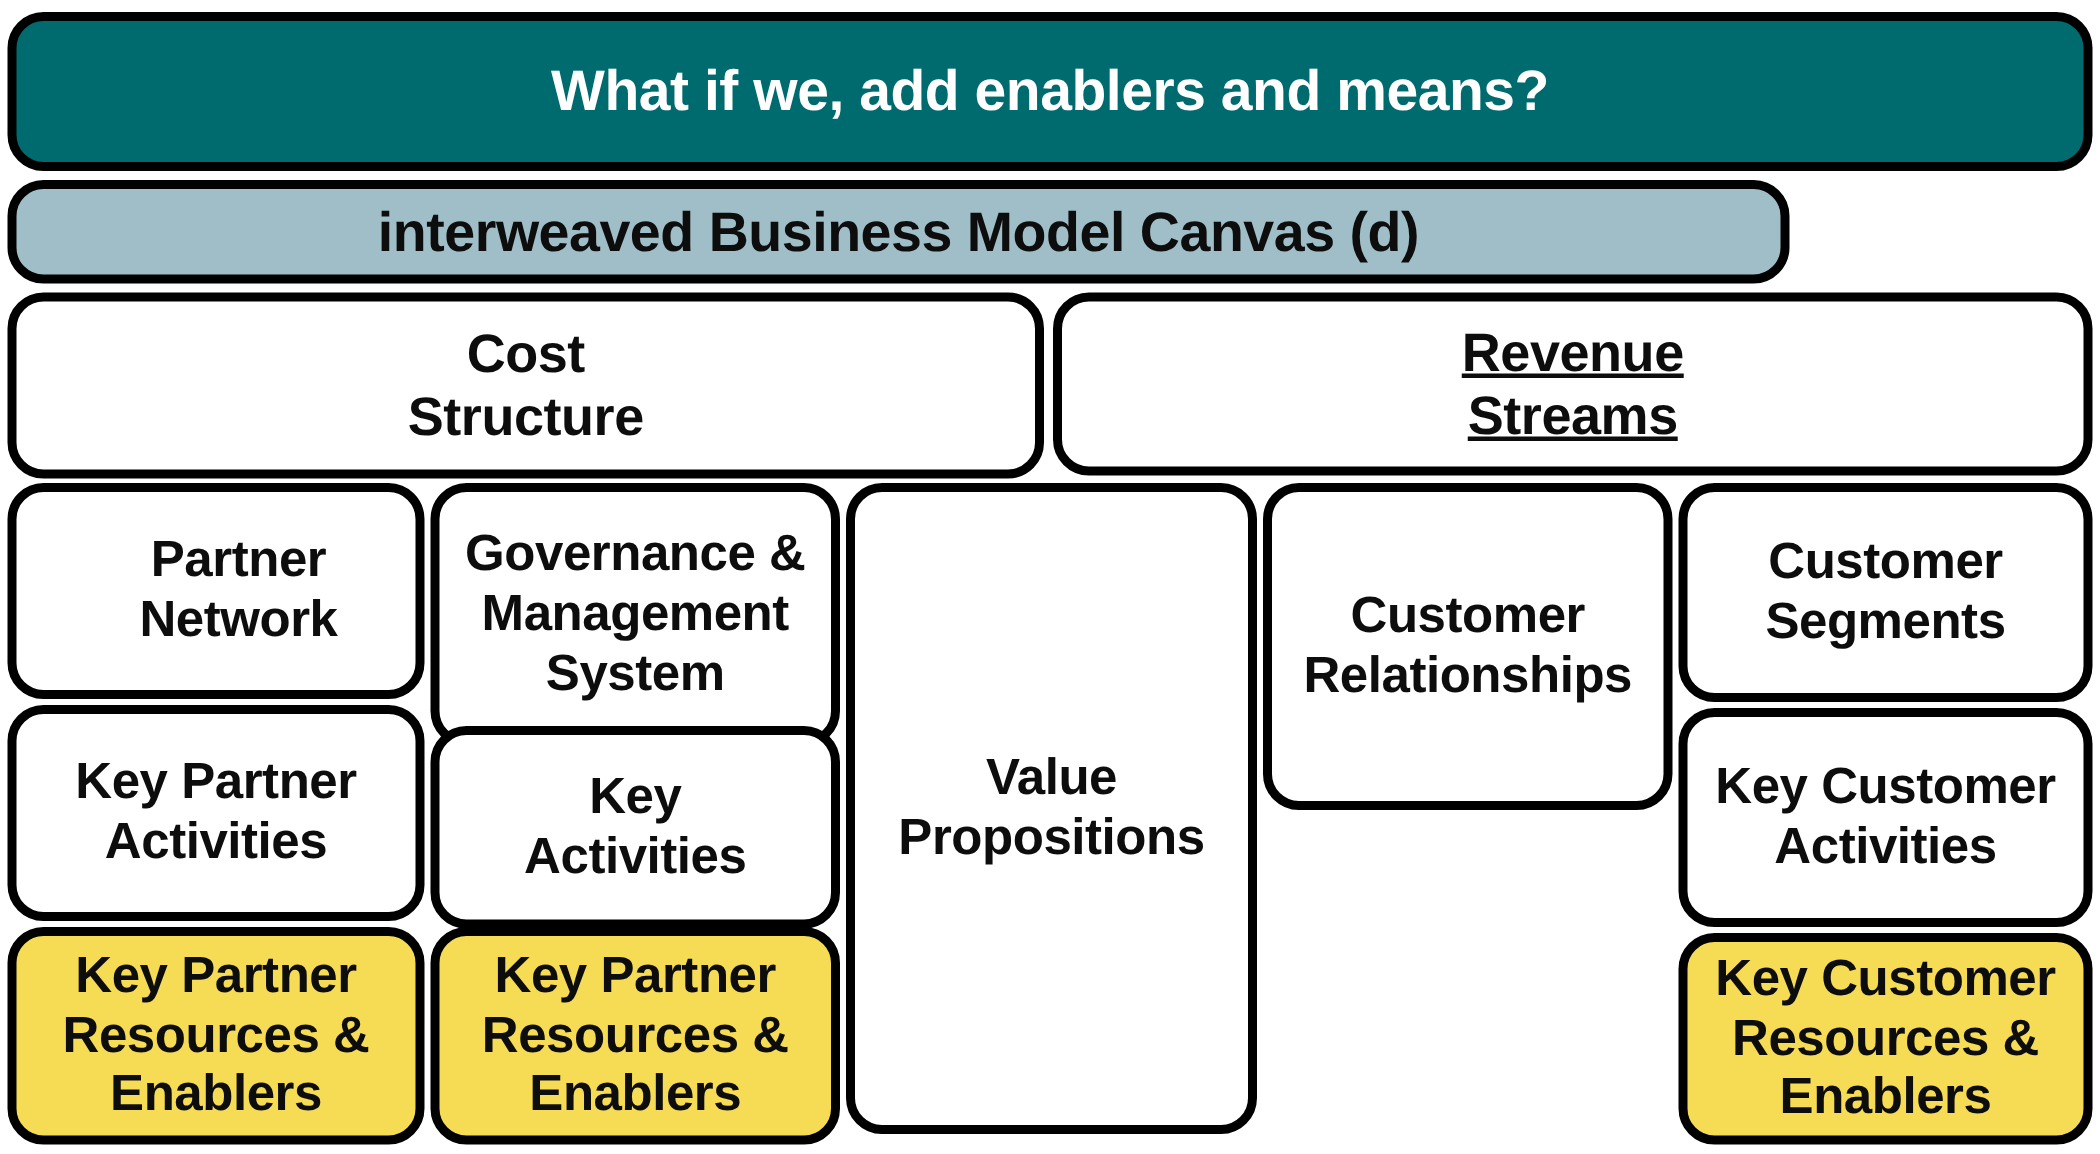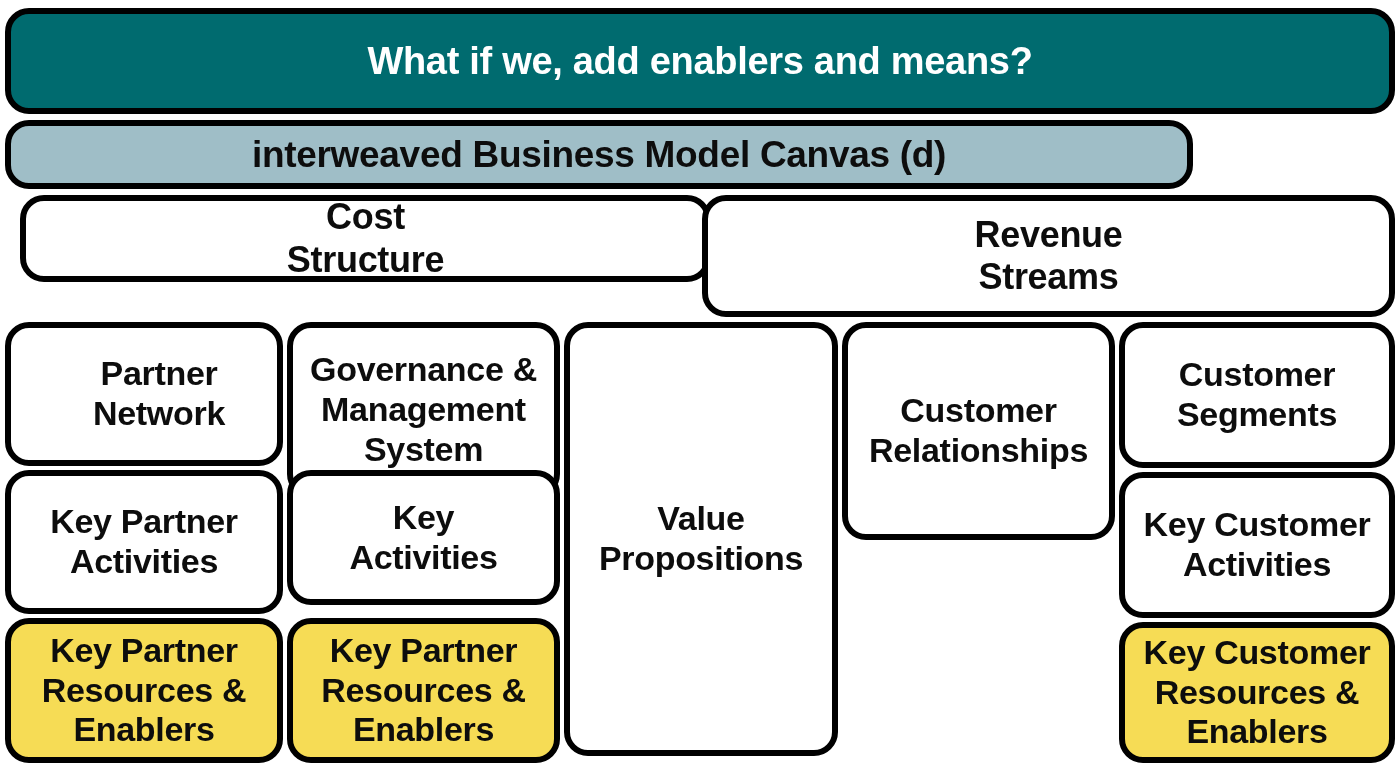--- a/index.html
+++ b/index.html
@@ -33,31 +33,31 @@
     white-space: pre-line;
     line-height: 1.17;
     padding: 0 2px;
   }
   
   .b-title    { left: 5px;    top: 8px;   width: 1390px; height: 106px;
                 background: var(--teal, #006B6F); color: var(--title_text, #fff);
                 font-size: 38px; }
   .b-subtitle { left: 5px;    top: 120px; width: 1188px; height: 69px;
                 background: var(--steel, #9FBEC7); font-size: 37px; }
-  .b-cost     { left: 20px;    top: 195px; width: 691px;  height: 87px; font-size: 36px; }
-  .b-revenue  { left: 702px;  top: 195px; width: 693px;  height: 122px; font-size: 36px; }
+  .b-cost     { left: 5px;    top: 195px; width: 691px;  height: 124px; font-size: 36px; }
+  .b-revenue  { left: 702px;  top: 195px; width: 693px;  height: 122px; font-size: 36px; text-decoration: underline; }
   
   .cell { font-size: 34px; }
   .b-partner-network   { left: 5px;    top: 322px; width: 278px; height: 144px; padding-left: 30px; }
   .b-governance        { left: 287px;  top: 322px; width: 273px; height: 176px; }
   .b-value-props       { left: 564px;  top: 322px; width: 274px; height: 434px; }
   .b-cust-rel          { left: 842px;  top: 322px; width: 273px; height: 218px; }
   .b-cust-seg          { left: 1119px; top: 322px; width: 276px; height: 146px; }
   .b-kp-activities     { left: 5px;    top: 470px; width: 278px; height: 144px; }
-  .b-key-activities    { left: 287px;  top: 470px; width: 273px; height: 135px; }
+  .b-key-activities    { left: 287px;  top: 484px; width: 273px; height: 135px; }
   .b-kc-activities     { left: 1119px; top: 472px; width: 276px; height: 146px; }
   .b-channels          { left: 842px;  top: 546px; width: 273px; height: 217px; }
   .b-kp-res-left       { left: 5px;    top: 618px; width: 278px; height: 145px;
                          background: var(--yellow, #F6DC55); }
   .b-kp-res-mid        { left: 287px;  top: 618px; width: 273px; height: 145px;
                          background: var(--yellow, #F6DC55); }
   .b-kc-res            { left: 1119px; top: 622px; width: 276px; height: 141px;
                          background: var(--yellow, #F6DC55); }
 </style>
 </head>

